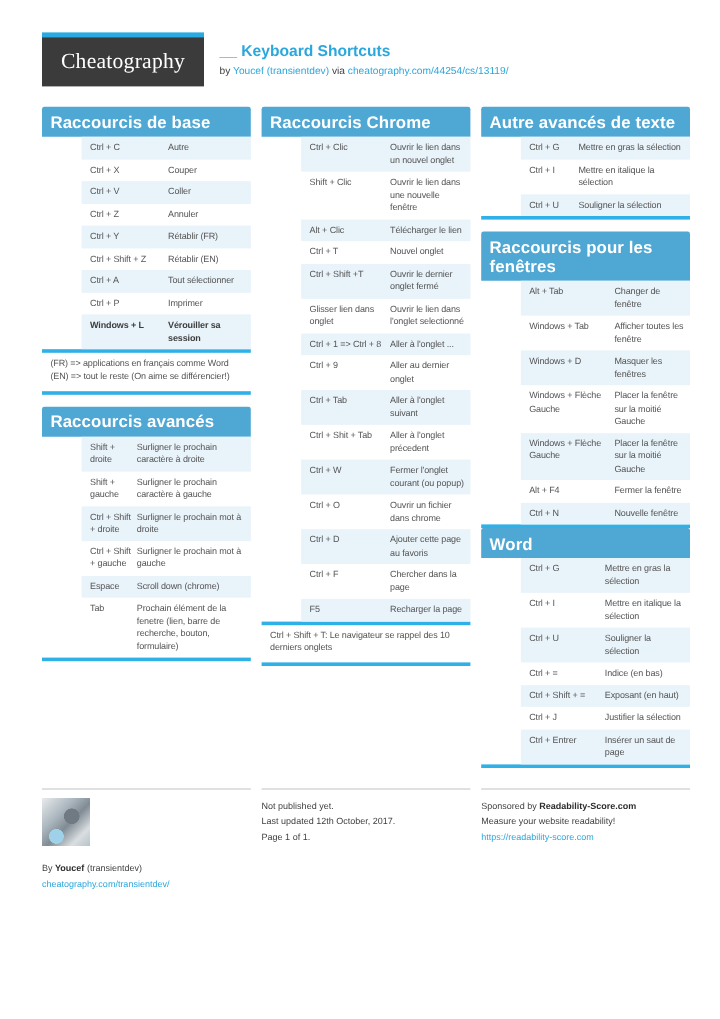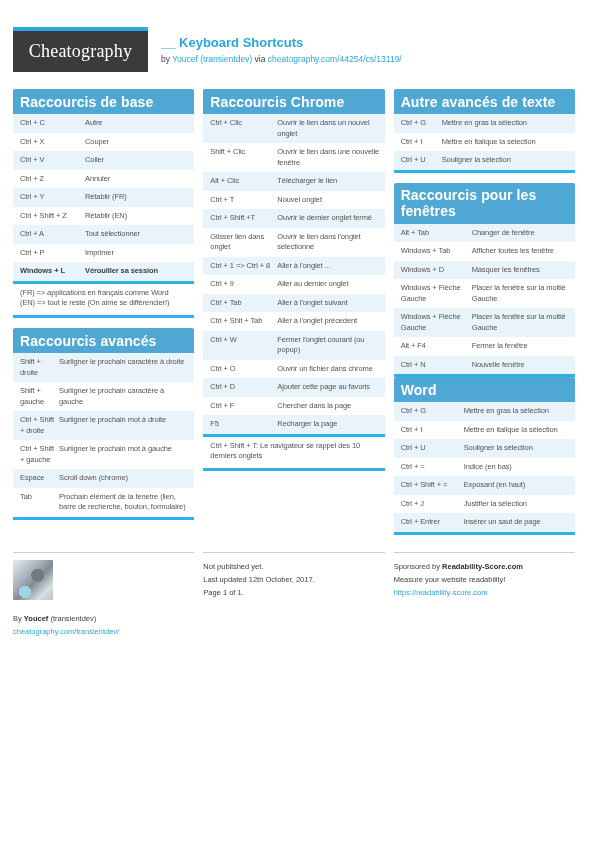--- a/index.html
+++ b/index.html
@@ -1,20 +1,20 @@
 <!DOCTYPE html>
 <html style="--accent: #29aae1; --logo-bg: #3b3b3b; --sec-bg: #4fa7d3; --row-alt: #e8f3fa; --sec-border: #2fb0e7; --link: #2ba7dc;"><head>
 <meta charset="utf-8">
 <style>
   html,body{margin:0;padding:0;}
   body{
     width:600px;height:849px;background:#ffffff;overflow:hidden;
     font-family:"Liberation Sans",sans-serif;color:#555;
   }
-  .page{padding:27px 25px 0 13px;}
+  .page{padding:27px 25px 0 35px;}
 
   
   .header{display:flex;align-items:flex-start;gap:13px;margin-bottom:17px;}
   .logo{width:135px;flex:0 0 135px;cursor:pointer;}
   .logo-stripe{height:4px;background:var(--accent,#29aae1);}
   .logo-box{
     height:41px;background:var(--logo-bg,#3b3b3b);color:#fff;
     display:flex;align-items:center;justify-content:center;
     font-family:"Liberation Serif",serif;font-size:18px;letter-spacing:.2px;
   }
@@ -24,21 +24,21 @@
   .lnk{color:var(--link,#2ba7dc);cursor:pointer;text-decoration:none;}
 
   
   .grid{display:grid;grid-template-columns:repeat(3,1fr);gap:9px;align-items:start;}
   .card{margin-bottom:10px;--kw:72px;}
   .card-head{
     background:var(--sec-bg,#4fa7d3);color:#fff;font-weight:bold;
     font-size:14px;padding:4.5px 7px;border-radius:2px 2px 0 0;letter-spacing:.1px;
   }
   .rows{border-bottom:3px solid var(--sec-border,#2fb0e7);}
-  .row{display:flex;font-size:7.5px;line-height:1.4;letter-spacing:-0.1px;}
+  .row{display:flex;font-size:7.5px;line-height:1.4;letter-spacing:-0.1px;margin-left:33px;}
   .row.alt{background:var(--row-alt,#e8f3fa);}
   .row .k{flex:0 0 var(--kw);box-sizing:border-box;padding:4px 3px 4px 7px;}
   .row .d{flex:1;padding:4px 5px 4px 0;}
   .row.bold .k,.row.bold .d{font-weight:bold;color:#3d3d3d;}
   .note{
     font-size:7.5px;line-height:1.45;letter-spacing:-0.1px;color:#555;
     padding:4px 7px 6px 7px;border-bottom:3px solid var(--sec-border,#2fb0e7);
     white-space:pre-line;margin-bottom:10px;
   }
 

